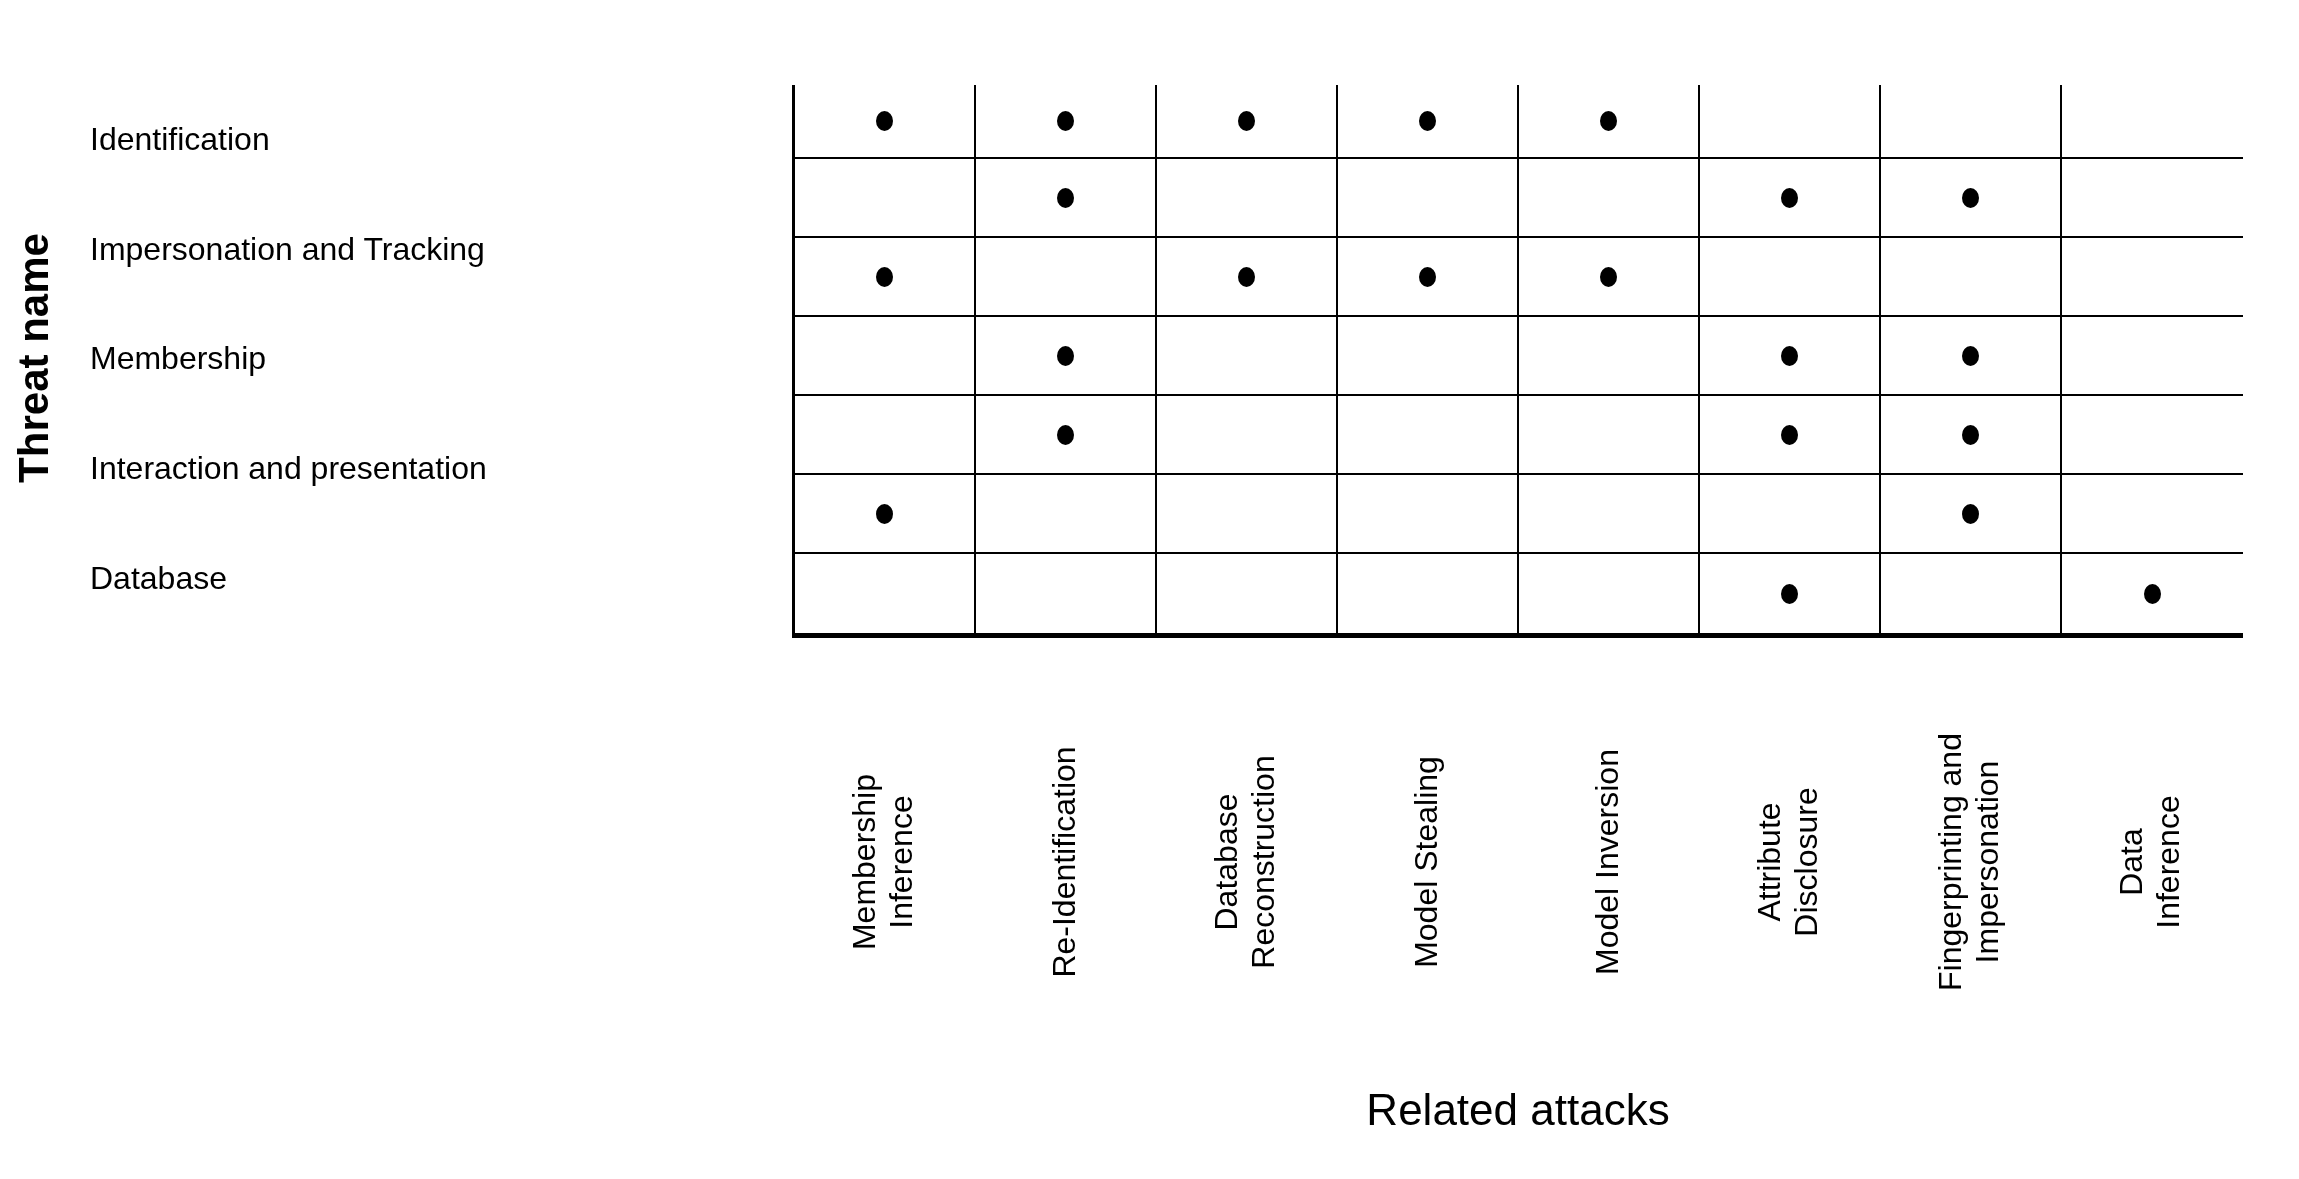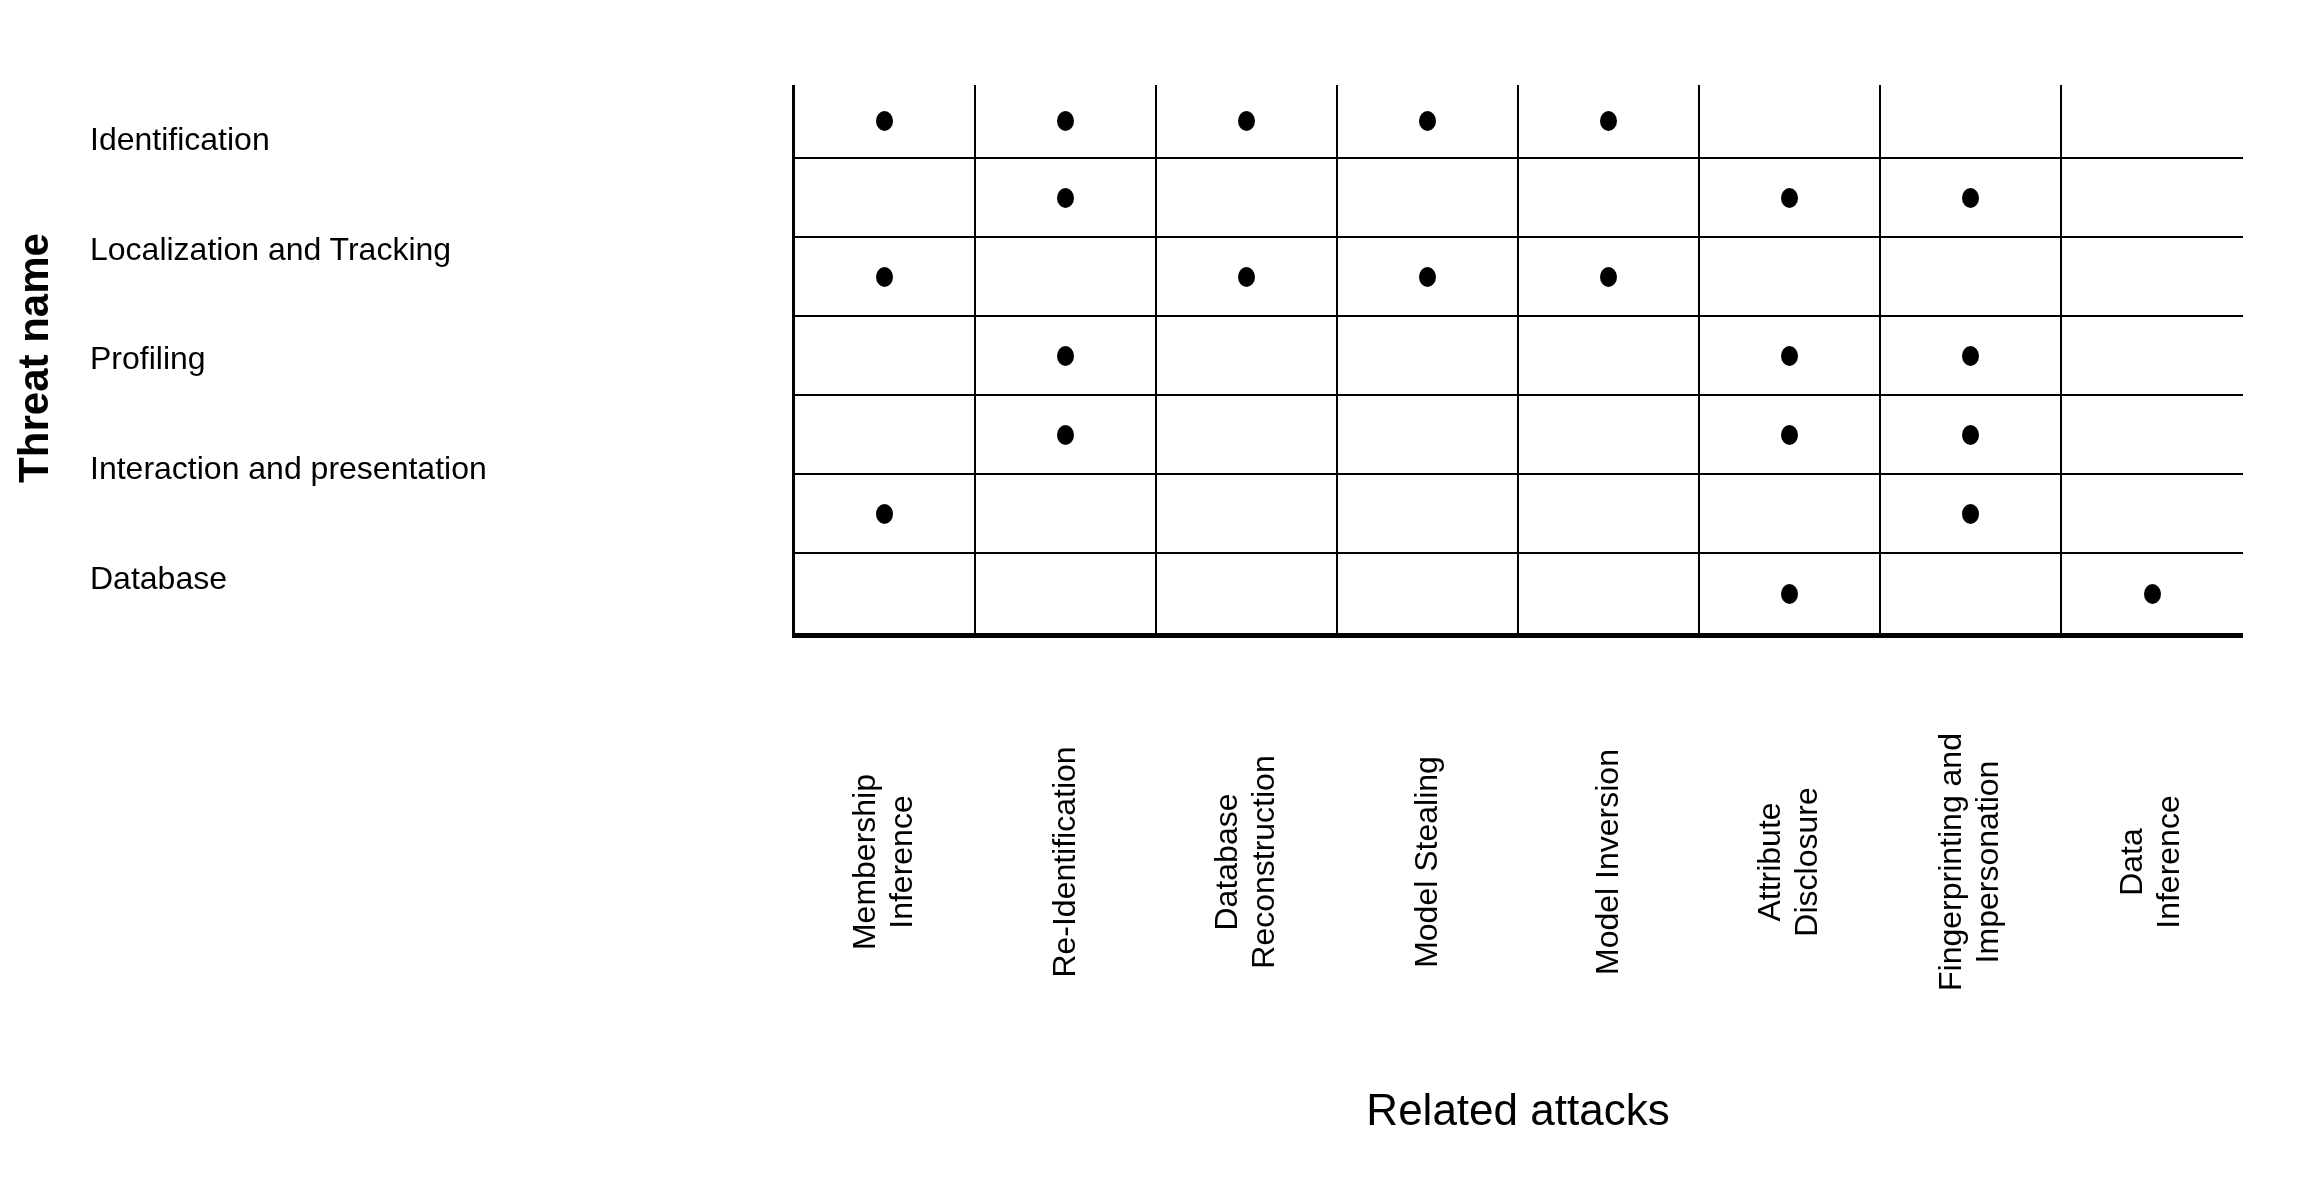--- a/index.html
+++ b/index.html
@@ -76,22 +76,22 @@
 </style>
 </head>
 <body>
 
 <div id="canvas">
 
   <div id="yTitle">Threat name</div>
 
   <div id="rowLabels">
       <div class="row-label">Identification</div>
-      <div class="row-label">Localization and Tracking</div>
-      <div class="row-label">Profiling</div>
+      <div class="row-label">Impersonation and Tracking</div>
+      <div class="row-label">Membership</div>
       <div class="row-label">Interaction and presentation</div>
       <div class="row-label">Database</div>
     </div>
 
   <div id="grid">
       <div class="cell">
         <span class="dot"></span>
       </div>
       <div class="cell">
         <span class="dot"></span>

